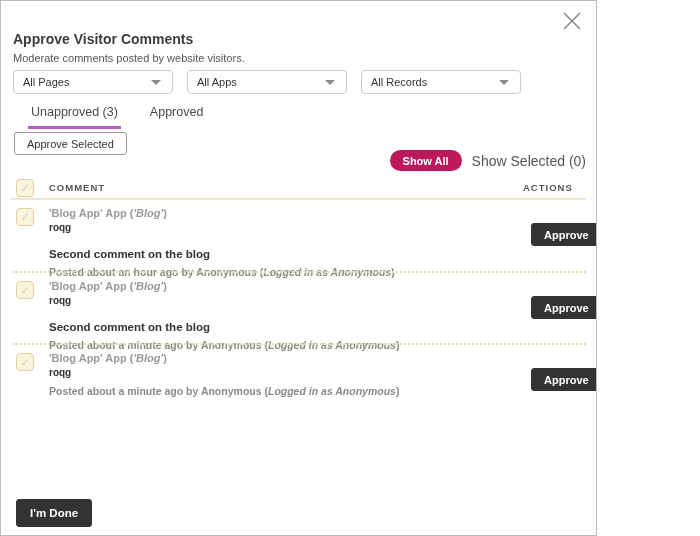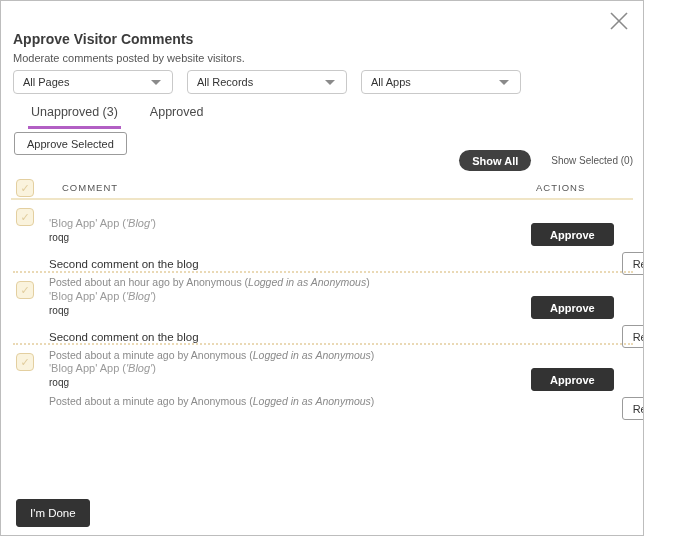--- a/index.html
+++ b/index.html
@@ -1,19 +1,19 @@
 <!DOCTYPE html>
 <html><head>
 <meta charset="utf-8">
 <style>
   * { margin: 0; padding: 0; box-sizing: border-box; }
   body { font-family: "Liberation Sans", sans-serif; background: #fff; }
   .page {
     position: relative;
-    width: 644px; height: 536px;
+    width: 597px; height: 536px;
     background: #ffffff;
     border: 1px solid #bdbdbd;
     overflow: hidden;
   }
   
   .close-btn {
     position: absolute; top: 8px; right: 12px;
     width: 24px; height: 24px;
     cursor: pointer;
     display: flex; align-items: center; justify-content: center;
@@ -70,34 +70,33 @@
   }
   .approve-selected {
     position: absolute; left: 13px; top: 131px;
     height: 23px; padding: 0 12px;
   }
   .view-toggle {
     position: absolute; right: 10px; top: 149px;
     display: flex; align-items: center; gap: 10px;
   }
   .show-all-pill {
-    background: #404040; color: #fff;
+    background: #be185d; color: #fff;
     border: none; border-radius: 11px;
     height: 21px; padding: 0 13px;
     font-size: 11px; font-weight: bold;
     font-family: "Liberation Sans", sans-serif;
     cursor: pointer;
   }
-  .show-selected { font-size: 10px; color: #555; cursor: pointer; margin-left: 10px; }
+  .show-selected { font-size: 14px; color: #555; cursor: pointer; }
   
   .table-header { position: absolute; left: 0; top: 178px; width: 100%; height: 20px; }
   .col-label {
-    font-size: 9.5px; font-weight: normal; color: #555;
+    font-size: 9.5px; font-weight: bold; color: #555;
     letter-spacing: 1px;
-    margin-left: 13px;
   }
   .comment-col { position: absolute; left: 48px; top: 3px; }
   .actions-col { position: absolute; left: 522px; top: 3px; }
   .header-rule {
     position: absolute; left: 10px; right: 10px; top: 197px;
     border-top: 2px solid #f0e5c6;
   }
   
   .checkbox {
     width: 18px; height: 18px;
@@ -107,51 +106,51 @@
     font-size: 11px; color: #e0cc9c;
     cursor: pointer;
   }
   .header-checkbox { position: absolute; left: 15px; top: 0; }
   
   .row { position: absolute; left: 0; width: 100%; height: 66px; }
   .row-1 { top: 203px; }
   .row-2 { top: 276px; }
   .row-3 { top: 348px; }
   .row .checkbox { position: absolute; left: 15px; top: 4px; }
-  .row-content { position: absolute; left: 48px; top: 12px; }
+  .row-content { position: absolute; left: 48px; top: 2px; font-weight: bold; }
   .app-line { font-size: 11px; color: #9a9a9a; line-height: 14px; }
   .author-line { font-size: 10px; color: #333; line-height: 14px; margin-top: 1px; }
   .comment-line { font-size: 11.5px; color: #333; line-height: 14px; margin-top: 12px; }
   .posted-line { font-size: 10.5px; color: #8a8a8a; line-height: 13px; margin-top: 5px; }
   .row-actions {
     position: absolute; left: 530px; top: 19px;
     display: flex; gap: 8px;
   }
   .btn-approve {
     background: #333333; color: #fff;
     border: 1px solid #333333; border-radius: 3px;
-    height: 23px; padding: 0 18px;
+    height: 23px; padding: 0 12px;
     font-size: 11px; font-weight: bold;
     font-family: "Liberation Sans", sans-serif;
     cursor: pointer;
   }
   .btn-small { height: 23px; padding: 0 10px; margin-top: 29px; }
   .dotted-sep {
     position: absolute; left: 12px; right: 10px;
     border-top: 2px dotted #ead9b5;
   }
   .sep-1 { top: 270px; }
   .sep-2 { top: 342px; }
   
   .done-btn {
     position: absolute; left: 15px; bottom: 8px;
     background: #333333; color: #fff;
     border: 1px solid #333333; border-radius: 3px;
     height: 28px; padding: 0 13px;
-    font-size: 11.5px; font-weight: normal;
+    font-size: 11.5px; font-weight: bold;
     font-family: "Liberation Sans", sans-serif;
     cursor: pointer;
   }
   .italic { font-style: italic; }
 </style>
 </head>
 <body>
 
 <div class="page">
 
@@ -164,25 +163,25 @@
 
   <div class="title">Approve Visitor Comments</div>
   <div class="subtitle">Moderate comments posted by website visitors.</div>
 
   <div class="filters">
     <div class="dropdown">
       <span>All Pages</span>
       <span class="caret"></span>
     </div>
     <div class="dropdown">
+      <span>All Apps</span>
+      <span class="caret"></span>
+    </div>
+    <div class="dropdown">
       <span>All Records</span>
-      <span class="caret"></span>
-    </div>
-    <div class="dropdown">
-      <span>All Apps</span>
       <span class="caret"></span>
     </div>
   </div>
 
   <div class="tabs">
     <div class="tab active">Unapproved (3)</div>
     <div class="tab">Approved</div>
   </div>
 
   <button class="btn-outline approve-selected">Approve Selected</button>

